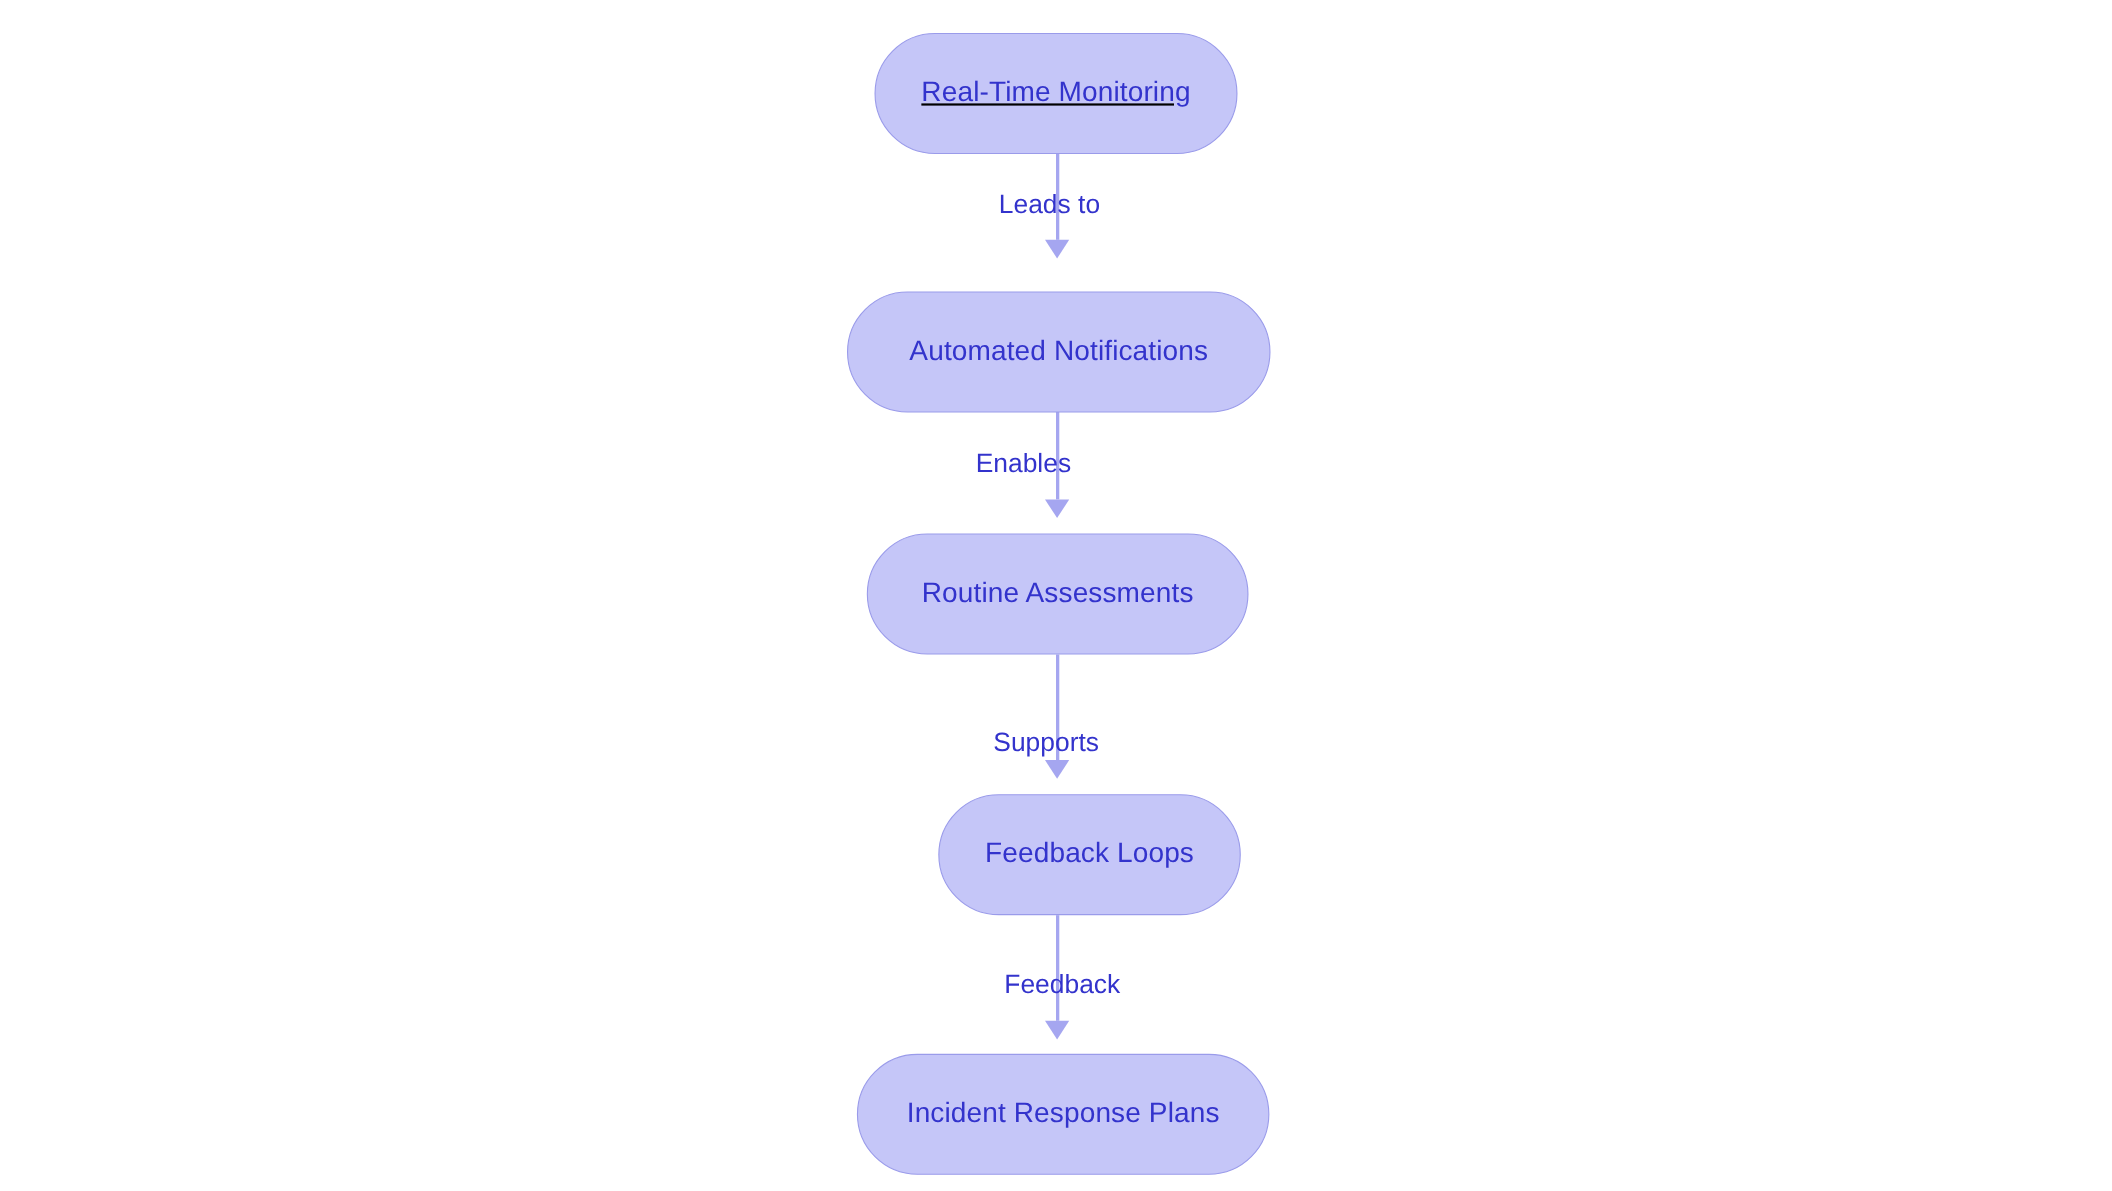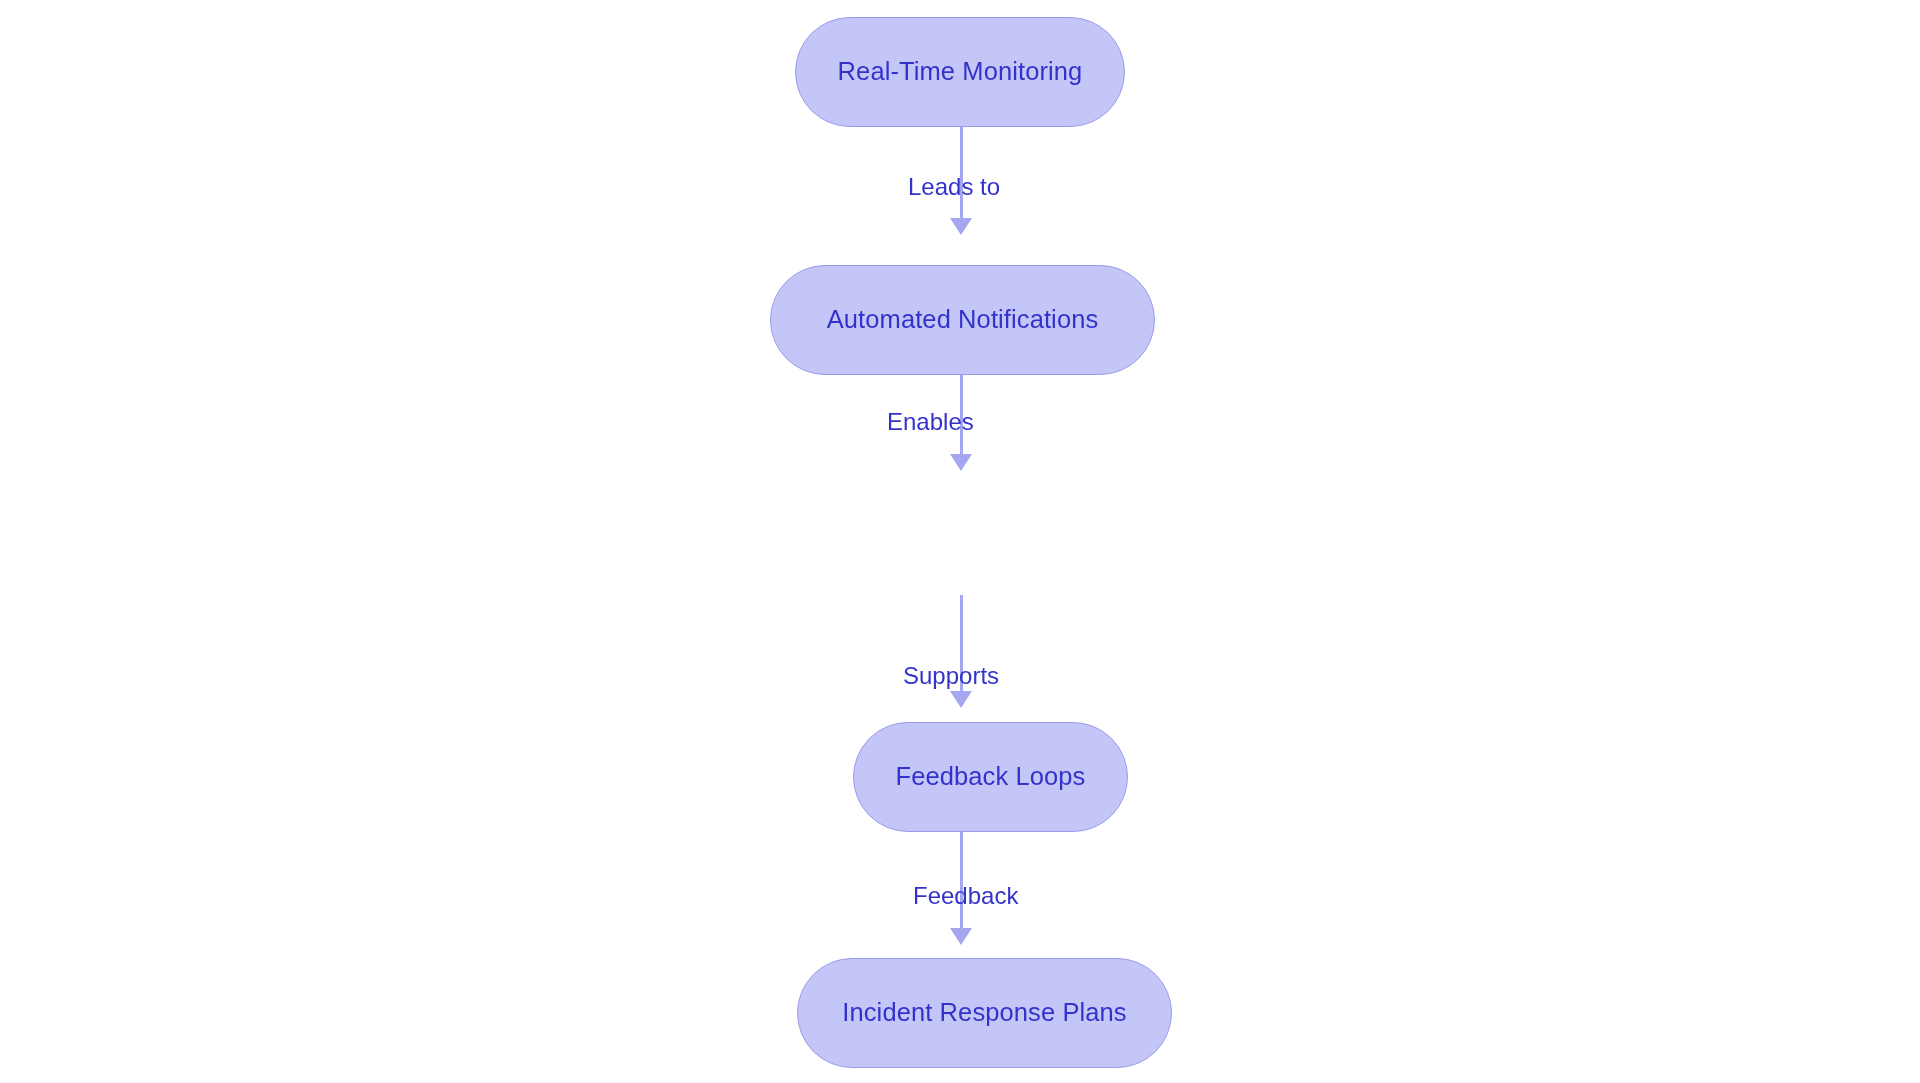--- a/index.html
+++ b/index.html
@@ -39,25 +39,25 @@
   .node-label {
     color: #3333cc;
     font-size: 25.5px;
     font-weight: 400;
     letter-spacing: 0.1px;
     white-space: nowrap;
     line-height: 1;
     user-select: none;
   }
 
-  .node-1 { left: 795px;  width: 330px; top: 17px;  }
+  .node-1 { left: 795px;  width: 330px; top: 30px; text-decoration: underline;  }
   .node-2 { left: 770px;  width: 385px; top: 265px; }
   .node-3 { left: 788px;  width: 347px; top: 485px; }
   .node-4 { left: 853px;  width: 275px; top: 722px; }
-  .node-5 { left: 797px;  width: 375px; top: 958px; align-items: center; }
+  .node-5 { left: 779px;  width: 375px; top: 958px; align-items: center; }
 
   
   .edge {
     position: absolute;
     left: 0;
     top: 0;
     width: 1646px;
     height: 1083px;
     z-index: 1;
     pointer-events: none;
@@ -130,20 +130,23 @@
   <div class="node node-2">
     <span class="node-label">Automated Notifications</span>
   </div>
 
   <div class="edge edge-2">
     <div class="edge-line"></div>
     <div class="edge-arrowhead"></div>
     <span class="edge-label">Enables</span>
   </div>
 
+  <div class="node node-3">
+    <span class="node-label">Routine Assessments</span>
+  </div>
 
   <div class="edge edge-3">
     <div class="edge-line"></div>
     <div class="edge-arrowhead"></div>
     <span class="edge-label">Supports</span>
   </div>
 
   <div class="node node-4">
     <span class="node-label">Feedback Loops</span>
   </div>

